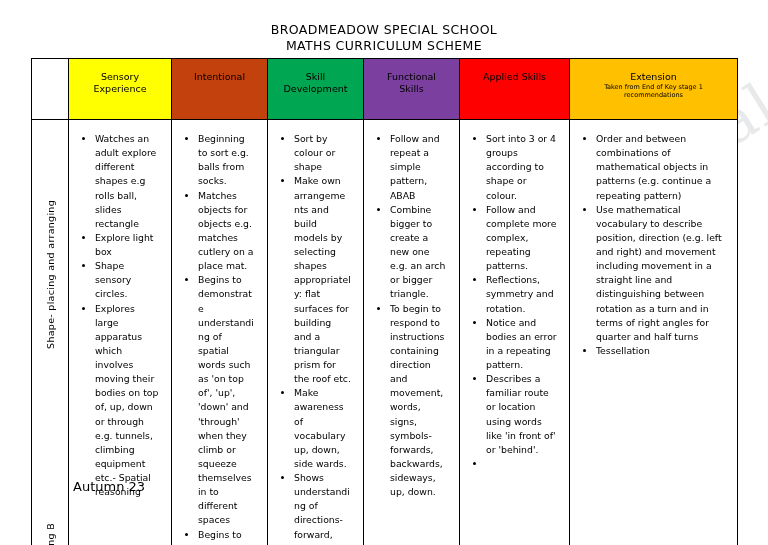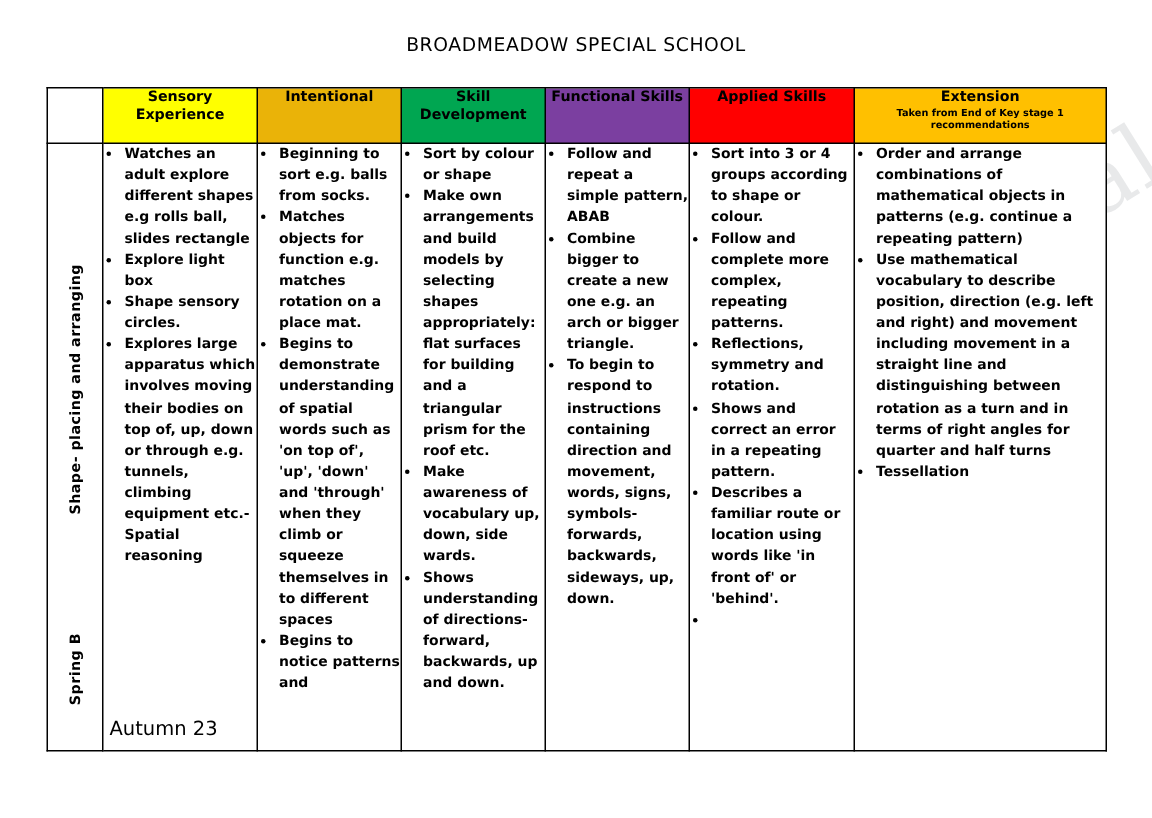--- a/index.html
+++ b/index.html
@@ -61,38 +61,37 @@
     top: 58px;
     width: 706px;
     border-collapse: collapse;
     table-layout: fixed;
     z-index: 10;
     background: transparent;
   }
   .scheme-table td, .scheme-table th {
     border: 1px solid #000;
     vertical-align: top;
-    padding: 0;
-    font-weight: bold;
+    padding: 12px;
   }
 
   
   .hdr {
     height: 36px;
     text-align: center;
     vertical-align: middle;
     font-size: 9.5px;
     font-weight: normal;
     line-height: 1.25;
     padding: 2px 2px;
     color: #000;
   }
   .hdr-blank { background: #ffffff; }
   .hdr-sensory     { background: #ffff00; }
-  .hdr-intentional { background: #eab308; }
+  .hdr-intentional { background: #c2410c; }
   .hdr-skill       { background: #00a651; }
   .hdr-functional  { background: #7b3fa0; }
   .hdr-applied     { background: #ff0000; }
   .hdr-extension   { background: #ffc000; }
   .hdr-sub {
     display: block;
     font-size: 6.5px;
     line-height: 1.2;
     margin-top: 1px;
   }
@@ -163,20 +162,21 @@
     margin-left: 42px;
   }
 </style>
 </head>
 <body>
 
 <div class="page">
 
   <div class="title-block">
     <div class="title-line">BROADMEADOW SPECIAL SCHOOL</div>
+    <div class="title-line">MATHS CURRICULUM SCHEME</div>
   </div>
 
   <div class="watermark">Broadmeadow Special School</div>
 
   <table class="scheme-table">
     <colgroup>
       <col class="c-label">
       <col class="c-sensory">
       <col class="c-intentional">
       <col class="c-skill">
@@ -222,21 +222,21 @@
             <li>Watches an adult explore different shapes e.g rolls ball, slides rectangle</li>
             <li>Explore light box</li>
             <li>Shape sensory circles.</li>
             <li>Explores large apparatus which involves moving their bodies on top of, up, down or through e.g. tunnels, climbing equipment etc.- Spatial reasoning</li>
           </ul>
         </td>
 
         <td class="cellbody">
           <ul class="bullets">
             <li>Beginning to sort e.g. balls from socks.</li>
-            <li>Matches objects for function e.g. matches rotation on a place mat.</li>
+            <li>Matches objects for objects e.g. matches cutlery on a place mat.</li>
             <li>Begins to demonstrate understanding of spatial words such as 'on top of', 'up', 'down' and 'through' when they climb or squeeze themselves in to different spaces</li>
             <li>Begins to notice patterns and</li>
           </ul>
         </td>
 
         <td class="cellbody">
           <ul class="bullets">
             <li>Sort by colour or shape</li>
             <li>Make own arrangements and build models by selecting shapes appropriately: flat surfaces for building and a triangular prism for the roof etc.</li>
             <li>Make awareness of vocabulary up, down, side wards.</li>
@@ -250,29 +250,29 @@
             <li>Combine bigger to create a new one e.g. an arch or bigger triangle.</li>
             <li>To begin to respond to instructions containing direction and movement, words, signs, symbols- forwards, backwards, sideways, up, down.</li>
           </ul>
         </td>
 
         <td class="cellbody">
           <ul class="bullets">
             <li>Sort into 3 or 4 groups according to shape or colour.</li>
             <li>Follow and complete more complex, repeating patterns.</li>
             <li>Reflections, symmetry and rotation.</li>
-            <li>Shows and correct an error in a repeating pattern.</li>
+            <li>Notice and bodies an error in a repeating pattern.</li>
             <li>Describes a familiar route or location using words like 'in front of' or 'behind'.</li>
             <li class="empty-bullet"></li>
           </ul>
         </td>
 
         <td class="cellbody">
           <ul class="bullets">
-            <li>Order and arrange combinations of mathematical objects in patterns (e.g. continue a repeating pattern)</li>
+            <li>Order and between combinations of mathematical objects in patterns (e.g. continue a repeating pattern)</li>
             <li>Use mathematical vocabulary to describe position, direction (e.g. left and right) and movement including movement in a straight line and distinguishing between rotation as a turn and in terms of right angles for quarter and half turns</li>
             <li>Tessellation</li>
           </ul>
         </td>
       </tr>
     </tbody>
   </table>
 
   <div class="footer">Autumn 23</div>
 

